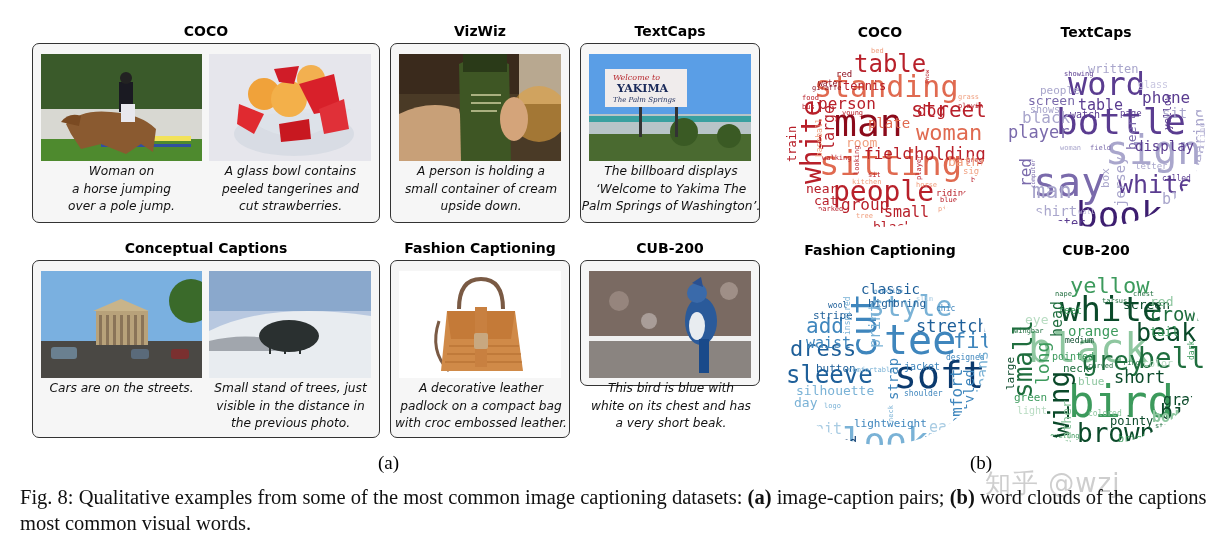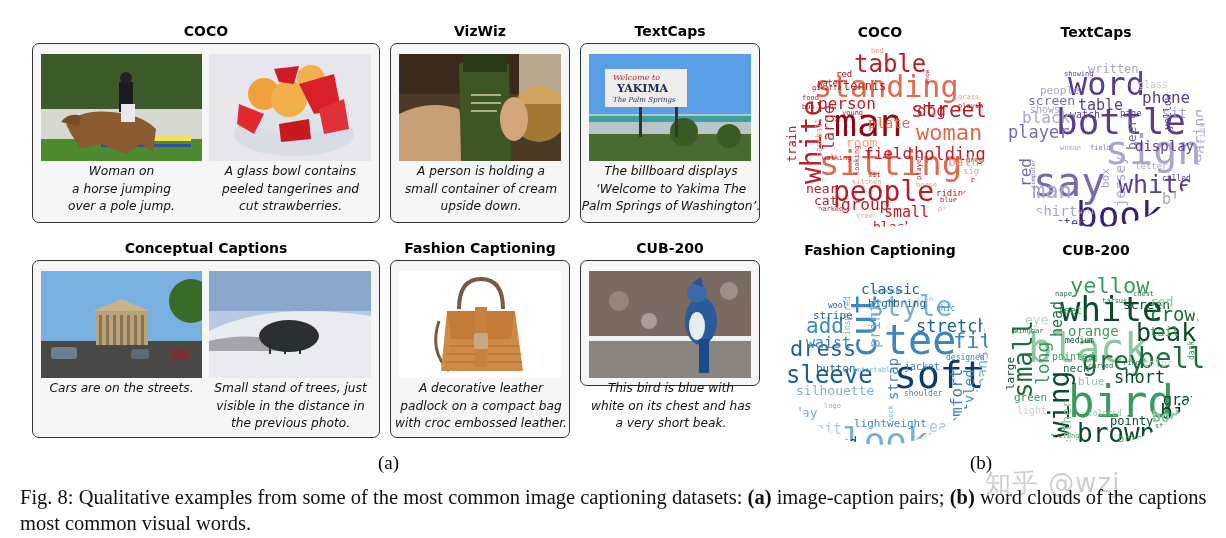--- a/index.html
+++ b/index.html
@@ -306,21 +306,21 @@
       <span class="w" style="left: 14px; top: 78px; font-size: 22px; color: rgb(30, 95, 153);">dress</span>
       <span class="w" style="left: 30px; top: 56px; font-size: 21px; color: rgb(63, 134, 189);">add</span>
       <span class="w" style="left: 177px; top: 70px; font-size: 22px; color: rgb(63, 134, 189);">fit</span>
       <span class="w" style="left: 140px; top: 58px; font-size: 17px; color: rgb(30, 95, 153);">stretch</span>
       <span class="w" style="left: 85px; top: 22px; font-size: 14px; color: rgb(30, 95, 153);">classic</span>
       <span class="w" style="left: 92px; top: 38px; font-size: 11px; color: rgb(30, 95, 153);">high</span>
       <span class="w" style="left: 117px; top: 38px; font-size: 11px; color: rgb(30, 95, 153);">bring</span>
       <span class="w" style="left: 30px; top: 76px; font-size: 15px; color: rgb(63, 134, 189);">waist</span>
       <span class="w" style="left: 37px; top: 50px; font-size: 11px; color: rgb(30, 95, 153);">stripe</span>
       <span class="w" style="left: 20px; top: 124px; font-size: 13px; color: rgb(122, 178, 214);">silhouette</span>
-      <span class="w" style="left: 18px; top: 136px; font-size: 13px; color: rgb(122, 178, 214); margin-top: 10px;">day</span>
+      <span class="w" style="left: 18px; top: 136px; font-size: 13px; color: rgb(122, 178, 214);">day</span>
       <span class="w" style="left: 40px; top: 103px; font-size: 11px; color: rgb(30, 95, 153);">button</span>
       <span class="w" style="left: 30px; top: 162px; font-size: 15px; color: rgb(169, 204, 227);">knit</span>
       <span class="w" style="left: 42px; top: 175px; font-size: 13px; color: rgb(11, 58, 110);">blend</span>
       <span class="w" style="left: 78px; top: 158px; font-size: 11px; color: rgb(63, 134, 189);">lightweight</span>
       <span class="w" style="left: 153px; top: 160px; font-size: 15px; color: rgb(169, 204, 227);">easy</span>
       <span class="w" style="left: 148px; top: 175px; font-size: 14px; color: rgb(63, 134, 189);">hem</span>
       <span class="w" style="left: 128px; top: 102px; font-size: 10px; color: rgb(63, 134, 189);">jacket</span>
       <span class="w" style="left: 128px; top: 130px; font-size: 8px; color: rgb(63, 134, 189);">shoulder</span>
       <span class="w" style="left: 170px; top: 94px; font-size: 8px; color: rgb(63, 134, 189);">designed</span>
       <span class="w" style="left: 196px; top: 143px; font-size: 8px; color: rgb(63, 134, 189);">leg</span>

